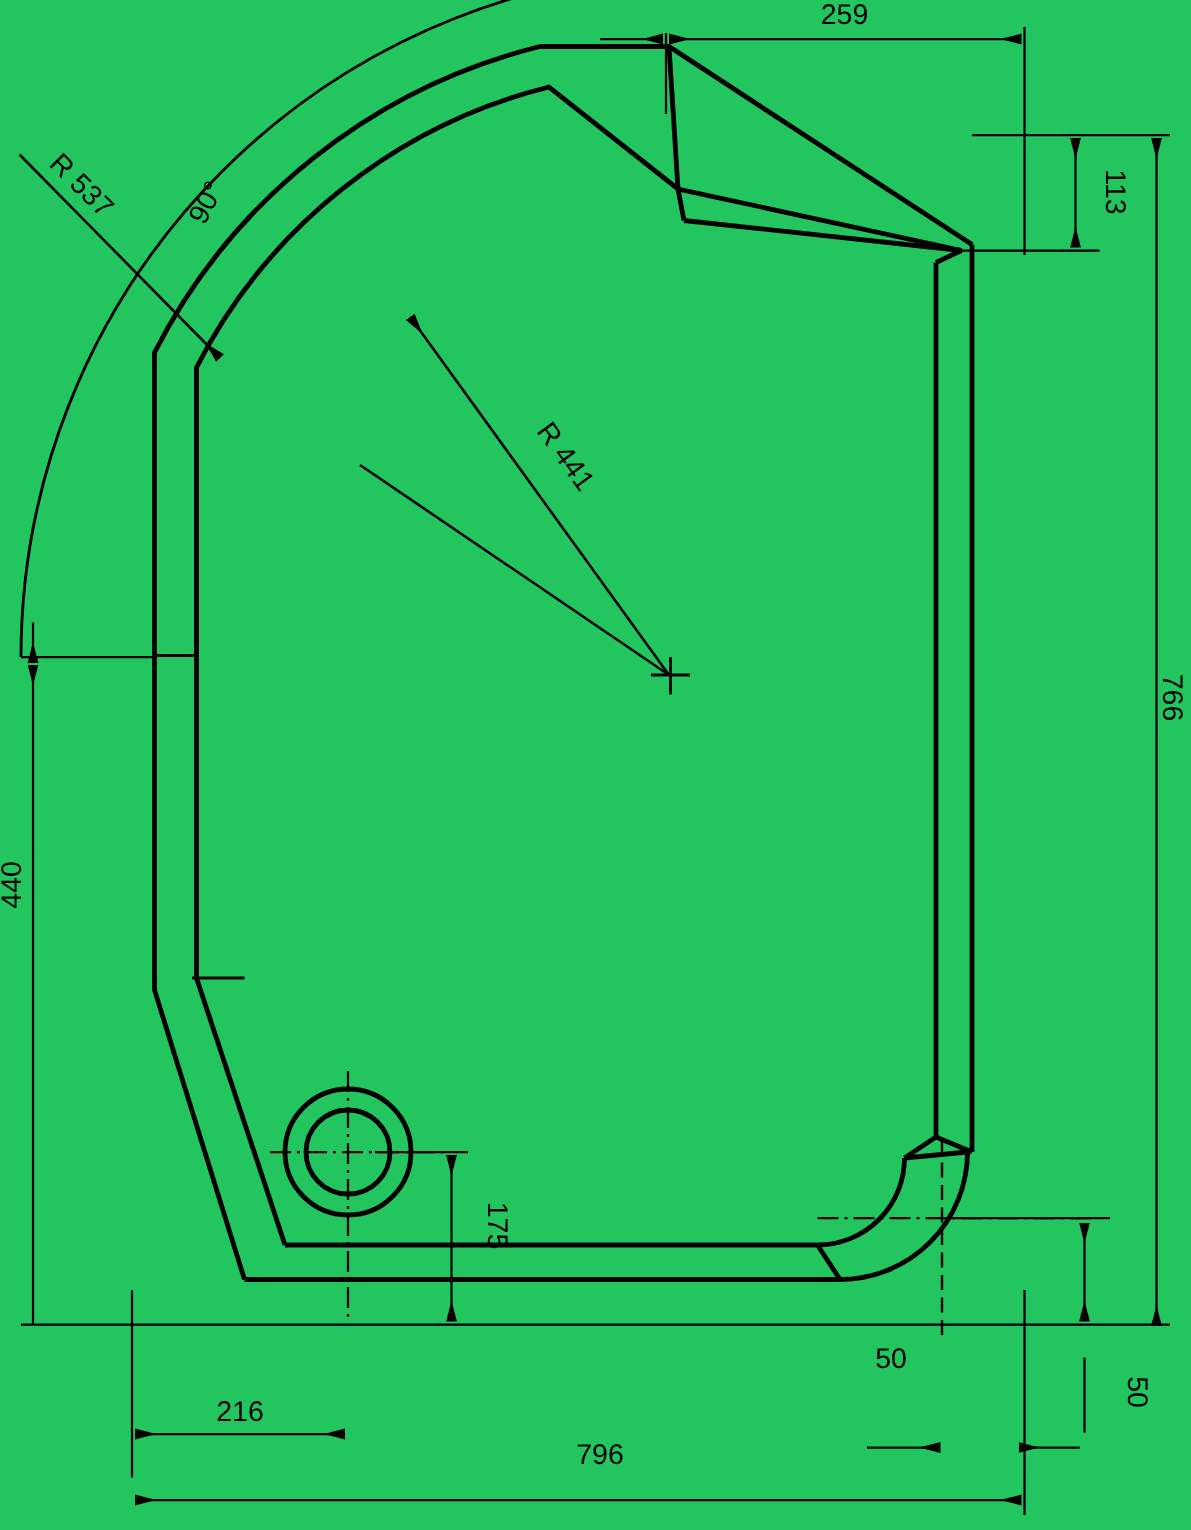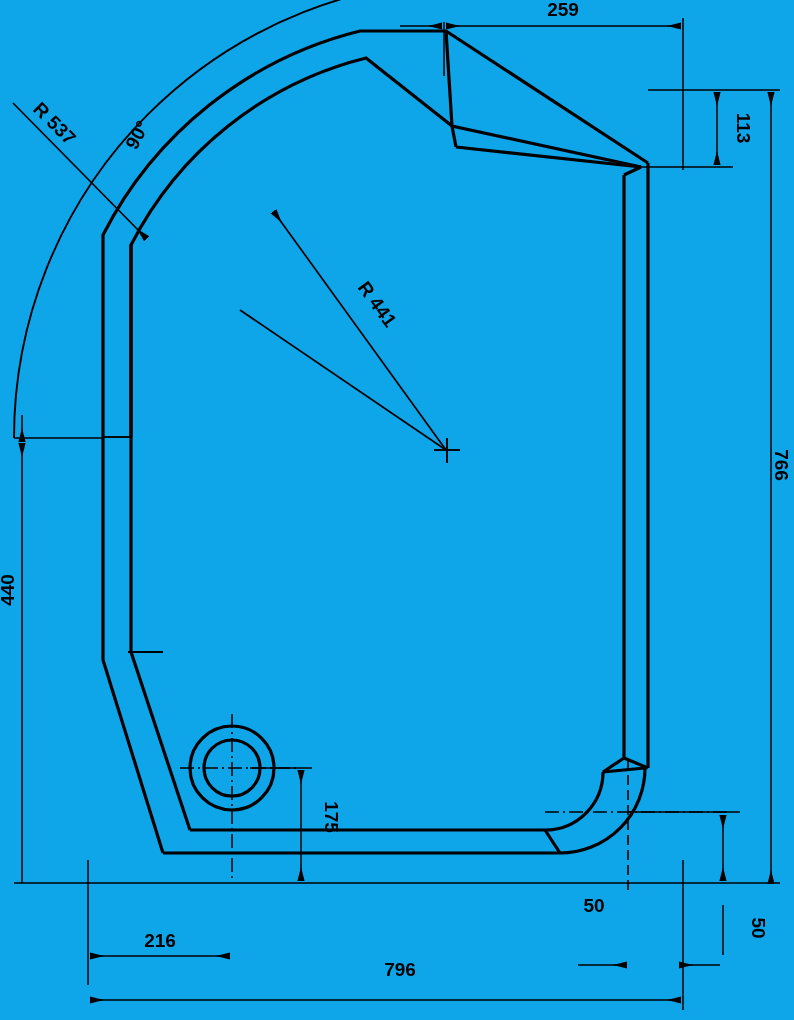--- a/index.html
+++ b/index.html
@@ -5,22 +5,21 @@
   html,body{margin:0;padding:0;background:#ffffff;}
   body{
     font-family:"Liberation Sans", sans-serif;
     width:794px;height:1020px;
     overflow:hidden;
     position:relative;
   }
   #sheet{
     position:relative;
     width:794px;height:1020px;
-    background:#0ea5e9;
-    font-weight:bold;
+    background:#22c55e;
   }
   svg#drawing{
     position:absolute;top:0;left:0;
     width:794px;height:1020px;
     display:block;
   }
   .obj        {fill:none;stroke:#000000;stroke-width:3.2;stroke-linejoin:miter;stroke-linecap:butt;}
   .obj-thin   {fill:none;stroke:#000000;stroke-width:1.9;}
   .dim        {fill:none;stroke:#000000;stroke-width:1.5;}
   .dim-ext    {fill:none;stroke:#000000;stroke-width:1.5;}

